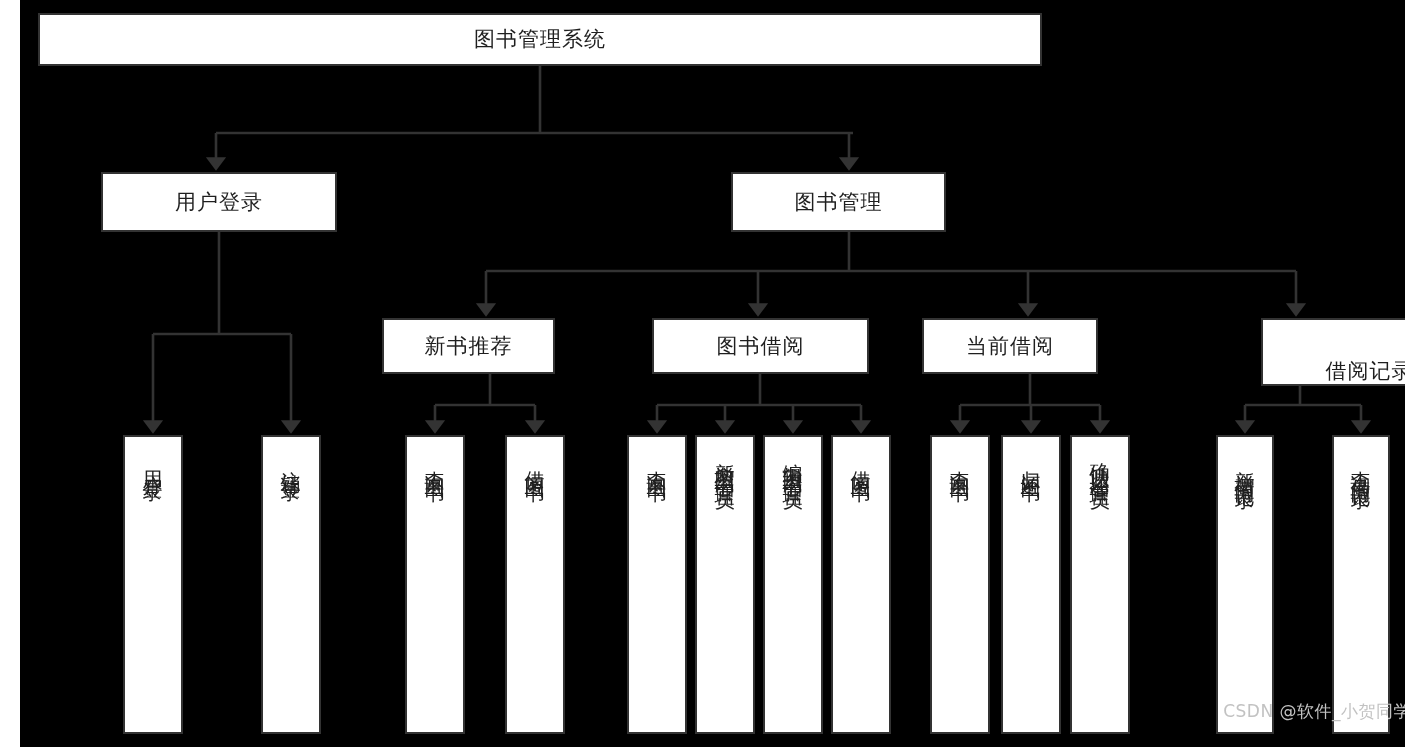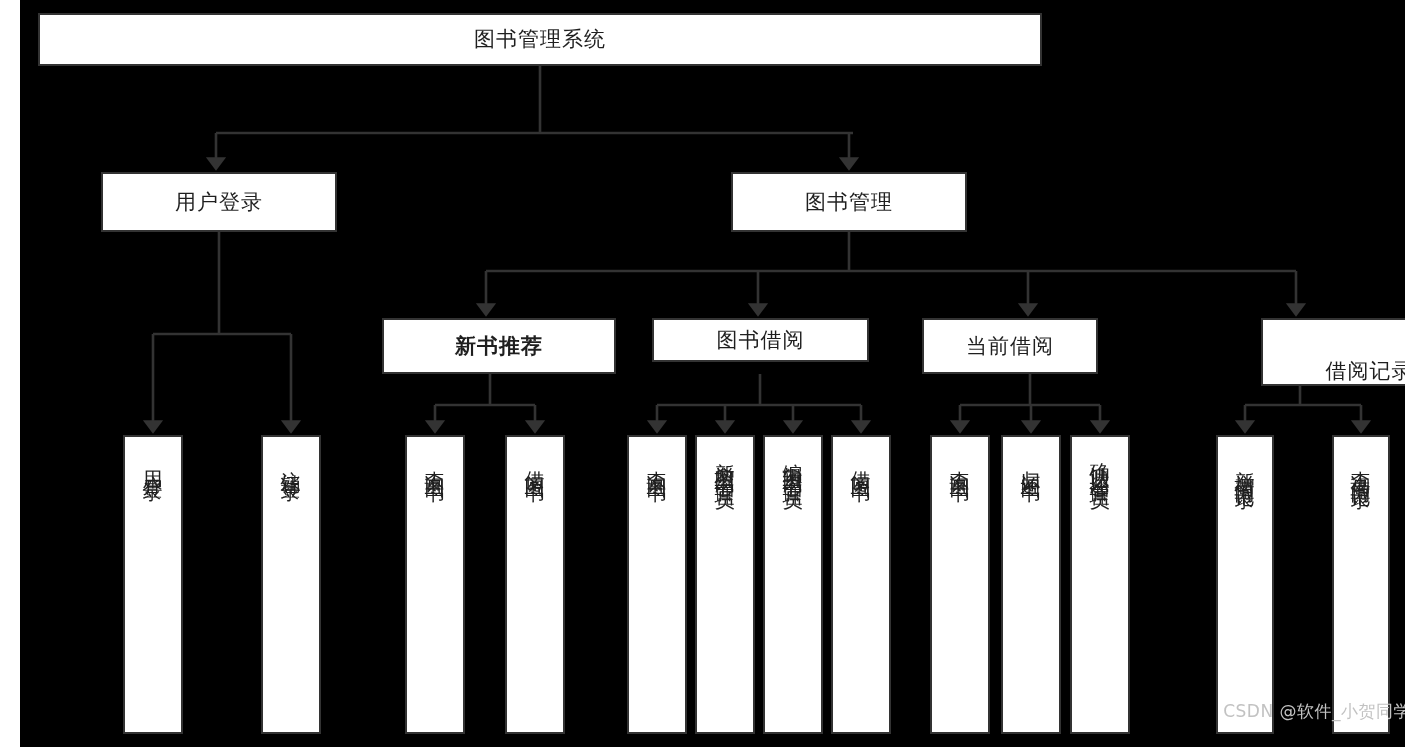--- a/index.html
+++ b/index.html
@@ -118,28 +118,28 @@
     </g>
   </svg>
 
   <div class="node" style="left:18px;top:13px;width:1004px;height:53px;">
     <span class="lbl">图书管理系统</span>
   </div>
 
   <div class="node" style="left:81px;top:172px;width:236px;height:60px;">
     <span class="lbl">用户登录</span>
   </div>
-  <div class="node" style="left:711px;top:172px;width:236px;height:60px;">
+  <div class="node" style="left:711px;top:172px;width:215px;height:60px;">
     <span class="lbl">图书管理</span>
   </div>
 
-  <div class="node" style="left:362px;top:318px;width:234px;height:56px;font-weight:bold;">
+  <div class="node" style="left:362px;top:318px;width:173px;height:56px;">
     <span class="lbl">新书推荐</span>
   </div>
-  <div class="node" style="left:632px;top:318px;width:217px;height:44px;">
+  <div class="node" style="left:632px;top:318px;width:217px;height:56px;">
     <span class="lbl">图书借阅</span>
   </div>
   <div class="node" style="left:902px;top:318px;width:176px;height:56px;">
     <span class="lbl">当前借阅</span>
   </div>
   <div class="node" style="left:1241px;top:318px;width:217px;height:68px;align-items:flex-end;">
     <span class="lbl">借阅记录</span>
   </div>
 
   <div class="node leaf" style="left:103px;top:435px;width:60px;height:299px;">

